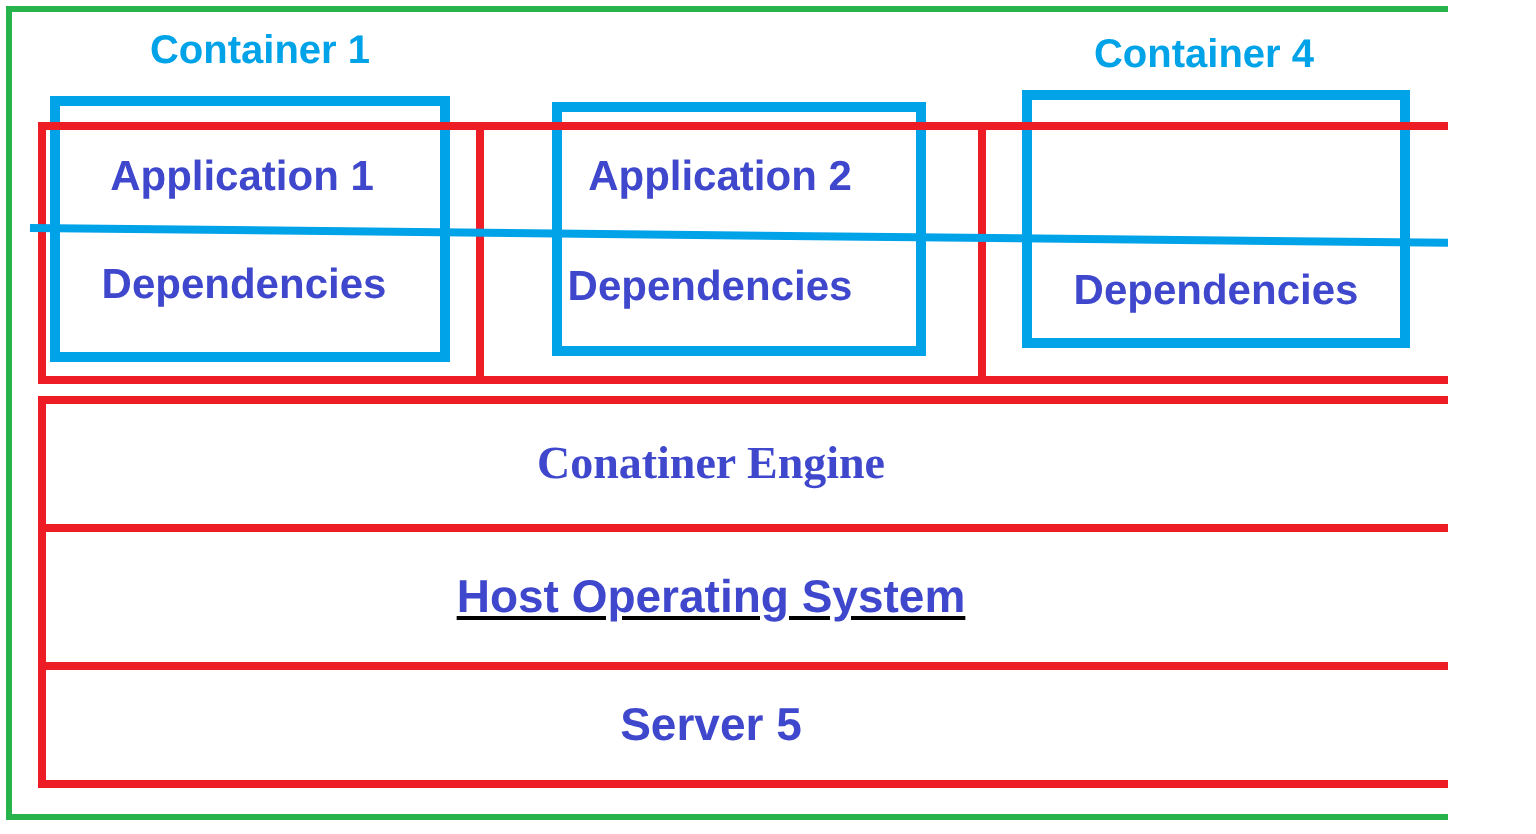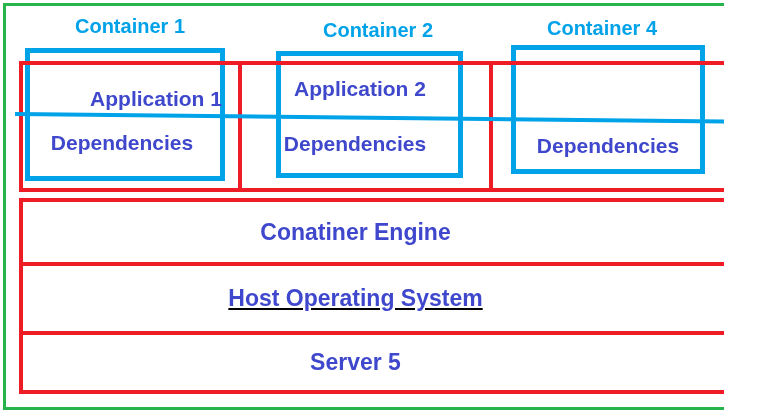--- a/index.html
+++ b/index.html
@@ -36,39 +36,39 @@
     transform:rotate(0.6deg);transform-origin:0 0;
     z-index:3;
   }
   
   .band{
     left:19px;width:729px;
     border:4px solid var(--structure-red);
     display:flex;align-items:center;justify-content:center;
     z-index:2;
   }
-  .band-engine{top:198px;height:68px;}
+  .band-engine{top:198px;height:68px;font-family:Liberation Serif, serif;}
   .band-host{top:262px;height:73px;text-decoration:underline;}
   .band-server{top:331px;height:63px;}
   .band-label{
     transform:translateX(-28px);
     color:var(--text-indigo);
     font-size:23px;font-weight:bold;white-space:nowrap;
   }
   
   .txt{
     transform:translate(-50%,-50%);
     white-space:nowrap;z-index:4;font-weight:bold;
   }
   .clabel{color:var(--container-cyan);font-size:20px;}
   .cl1{left:130px;top:26px;}
   .cl2{left:378px;top:30px;}
   .cl3{left:602px;top:28px;}
   .cell{color:var(--text-indigo);font-size:21px;}
-  .app1{left:121px;top:99px;margin-left:35px;}
+  .app1{left:121px;top:89px;}
   .dep1{left:122px;top:143px;}
   .app2{left:360px;top:89px;}
   .dep2{left:355px;top:144px;}
   .app3{left:608px;top:93px;}
   .dep3{left:608px;top:146px;}
 </style>
 </head>
 <body>
 
 <div class="canvas">
@@ -79,21 +79,20 @@
   <div class="abs cbox cbox2"></div>
   <div class="abs cbox cbox3"></div>
 
   <div class="abs row"></div>
   <div class="abs divider d1"></div>
   <div class="abs divider d2"></div>
 
   <div class="abs midline"></div>
 
   <div class="abs txt clabel cl1">Container 1</div>
-  <div class="abs txt clabel cl2">Container 2</div>
   <div class="abs txt clabel cl3">Container 4</div>
 
   <div class="abs txt cell app1">Application 1</div>
   <div class="abs txt cell dep1">Dependencies</div>
   <div class="abs txt cell app2">Application 2</div>
   <div class="abs txt cell dep2">Dependencies</div>
   <div class="abs txt cell dep3">Dependencies</div>
 
   <div class="abs band band-engine">
     <span class="band-label">Conatiner Engine</span>

